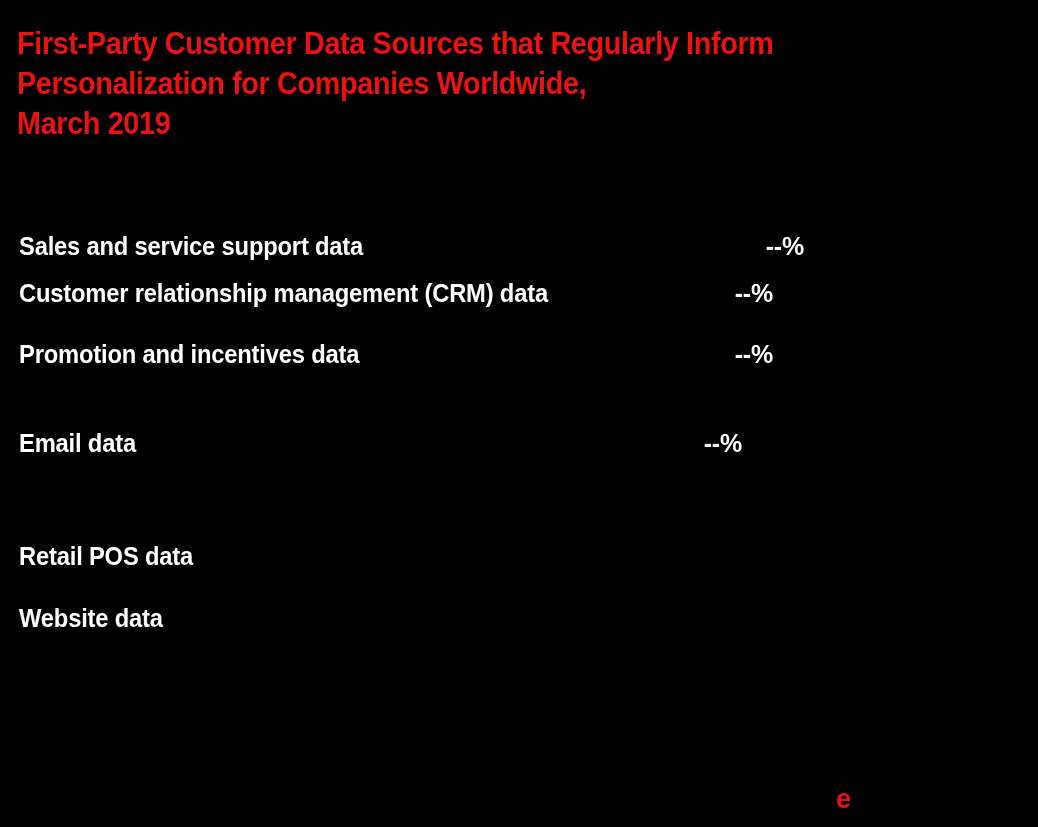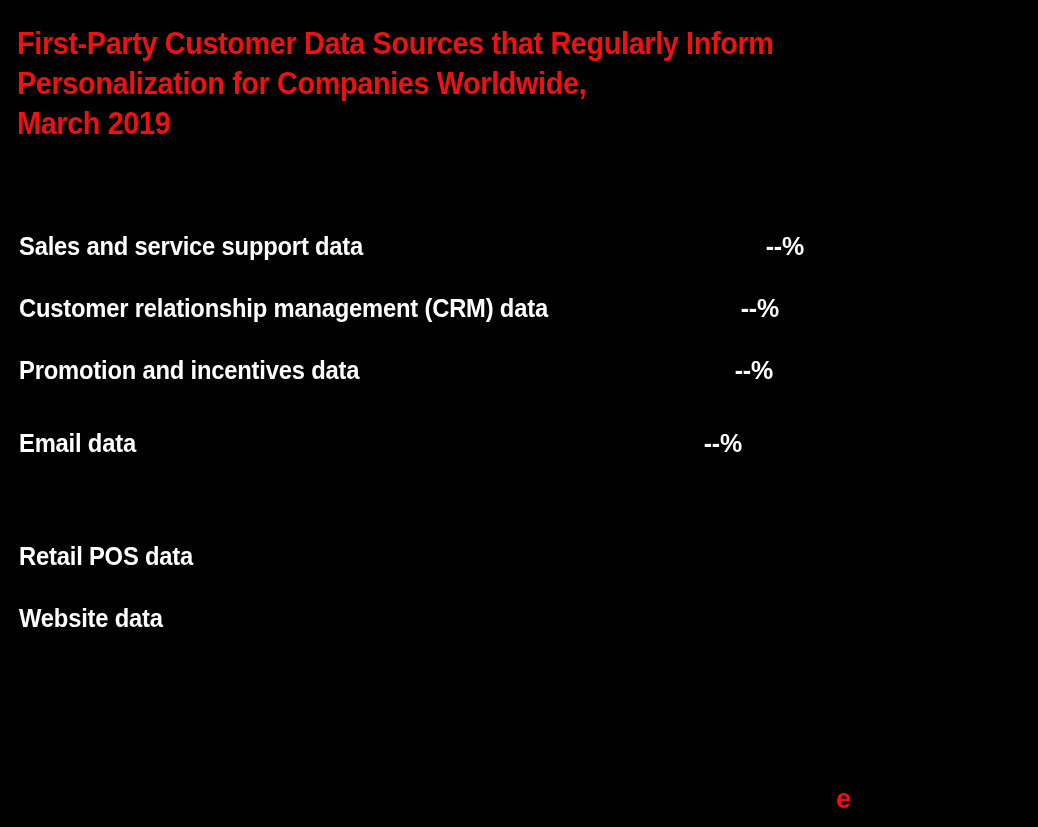--- a/index.html
+++ b/index.html
@@ -148,29 +148,29 @@
   <div class="plot-area">
 
     <div class="bar-row" style="top:0px;">
       <div class="bar-track">
         <div class="bar-fill" style="width:977px;"></div>
       </div>
       <div class="row-label">Sales and service support data</div>
       <div class="row-value" style="right:42px;">--%</div>
     </div>
 
-    <div class="bar-row" style="top:62px;padding-left:6px;">
+    <div class="bar-row" style="top:47px;">
       <div class="bar-track">
         <div class="bar-fill" style="width:946px;"></div>
       </div>
       <div class="row-label">Customer relationship management (CRM) data</div>
       <div class="row-value" style="right:73px;">--%</div>
     </div>
 
-    <div class="bar-row" style="top:124px;">
+    <div class="bar-row" style="top:108px;">
       <div class="bar-track">
         <div class="bar-fill" style="width:946px;"></div>
       </div>
       <div class="row-label">Promotion and incentives data</div>
       <div class="row-value" style="right:73px;">--%</div>
     </div>
 
     <div class="bar-row" style="top:197px;">
       <div class="bar-track">
         <div class="bar-fill" style="width:915px;"></div>

